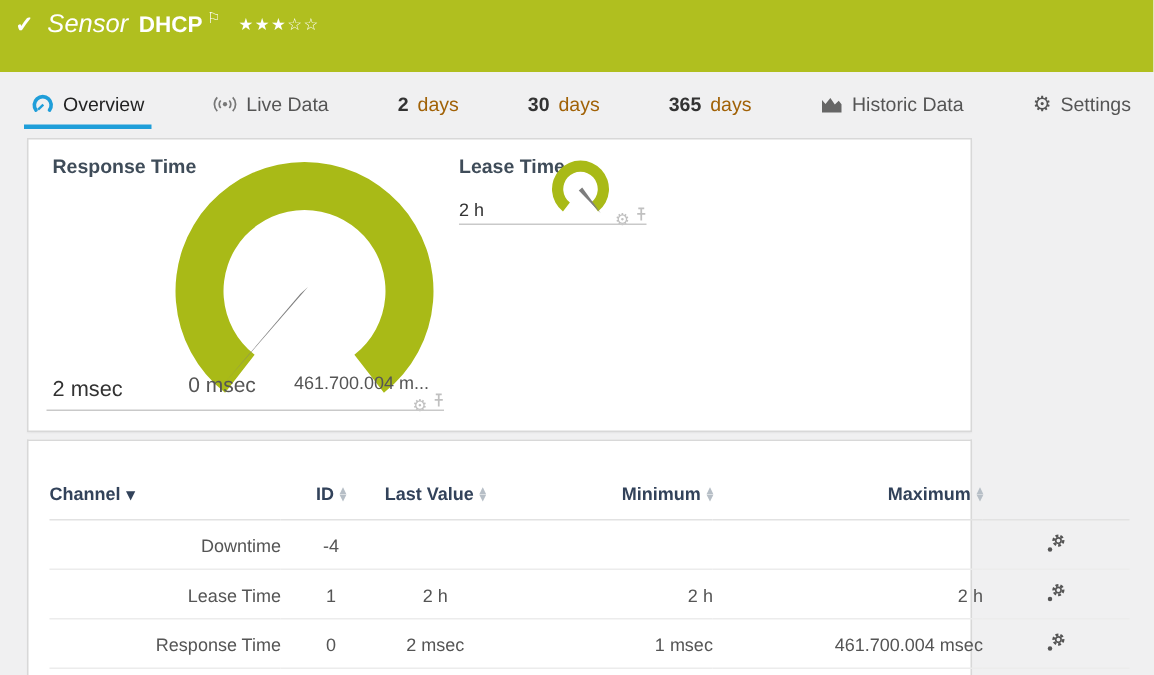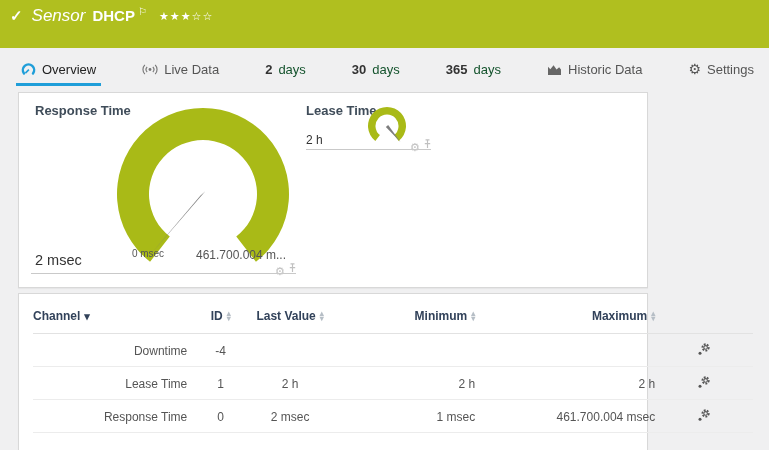--- a/index.html
+++ b/index.html
@@ -16,51 +16,51 @@
   .stars { margin-left:12px; font-size:11px; letter-spacing:1px; position:relative; top:-1px; }
   .subtitle { font-size:11px; margin:2px 0 0 42px; color:rgba(255,255,255,.96); }
 
   
   .tabs { display:flex; justify-content:space-between; align-items:stretch;
           height:31px; margin-top:7px; padding:0 10px 0 16px; }
   .tab { display:flex; align-items:center; gap:6px; font-size:13px; color:#555;
          padding:0 5px; border-bottom:3px solid transparent; cursor:pointer; white-space:nowrap; }
   .tab.active { border-bottom-color:#1f9ed9; color:#222; }
   .tab .num { font-weight:bold; color:#333; }
-  .tab .days { color:#14532d; }
+  .tab .days { color:#a16207; }
   .tab svg { display:block; }
   .gear-ch { font-size:14px; color:#555; line-height:1; }
 
   
   .panel { position:absolute; left:18px; width:630px; background:#fff;
            border:1px solid #d8d8d8; box-shadow:0 1px 1px rgba(0,0,0,.04); }
   .panel-gauges { top:92px; height:196px; }
   .panel-table  { top:293px; height:160px; border-bottom:none; }
 
   
   .g-title { position:absolute; font-size:13px; font-weight:bold; color:#3f4c59; }
   .rt-title { left:16px; top:10px; }
   .lt-title { left:287px; top:10px; }
   .rt-svg { position:absolute; left:84px; top:3px; }
   .lt-svg { position:absolute; left:343px; top:13px; }
   .g-minlabel { position:absolute; left:84px; top:155px; width:90px; text-align:center;
-                font-size:10px; color:#555; }
+                font-size:14px; color:#555; }
   .g-maxlabel { position:absolute; left:167px; top:155px; width:110px; text-align:center;
                 font-size:12px; color:#555; white-space:nowrap; overflow:hidden; }
   .rt-value { position:absolute; left:16px; top:159px; font-size:14.5px; color:#333; }
   .lt-value { position:absolute; left:287px; top:40px; font-size:12px; color:#333; }
   .rt-rule { position:absolute; left:12px; top:180px; width:265px; border-bottom:1px solid #c9c9c9; }
   .lt-rule { position:absolute; left:287px; top:56px; width:125px; border-bottom:1px solid #c9c9c9; }
   .g-tools { position:absolute; display:flex; align-items:flex-end; gap:3px; }
   .rt-tools { left:256px; top:166px; }
   .lt-tools { left:391px; top:42px; }
   .g-tools .gear-sm { font-size:11px; color:#c0c0c0; line-height:1; }
 
   
-  .chtable { width:720px; margin:15px 14px 0 14px; border-collapse:collapse; font-size:12px; }
+  .chtable { width:720px; margin:28px 14px 0 14px; border-collapse:collapse; font-size:12px; }
   .chtable th { color:#32425a; font-weight:bold; text-align:left; vertical-align:top;
                 padding:0 0 10px 0; border-bottom:1px solid #e2e2e2; cursor:pointer; }
   .chtable td { padding:8px 0 7px 0; border-bottom:1px solid #ececec; color:#555; }
   .c-channel { width:150px; text-align:right; }
   .c-id      { width:65px;  text-align:center; }
   .c-last    { width:70px;  text-align:center; }
   .c-min     { width:145px; text-align:right; }
   .c-max     { width:175px; text-align:right; }
   .c-set     { width:95px;  text-align:center; }
   th.c-id, th.c-last { text-align:center; }

